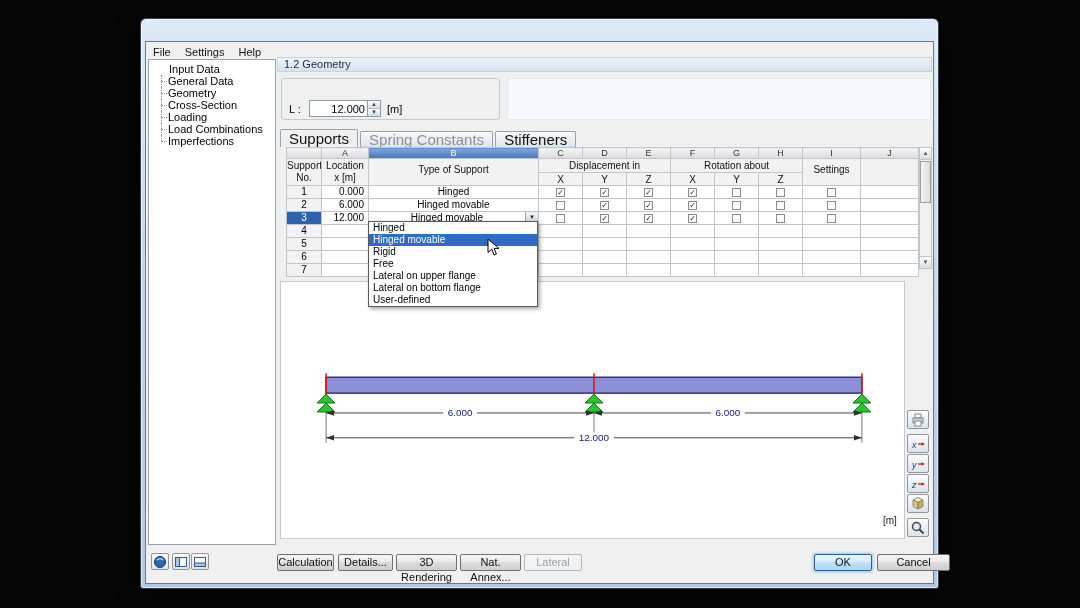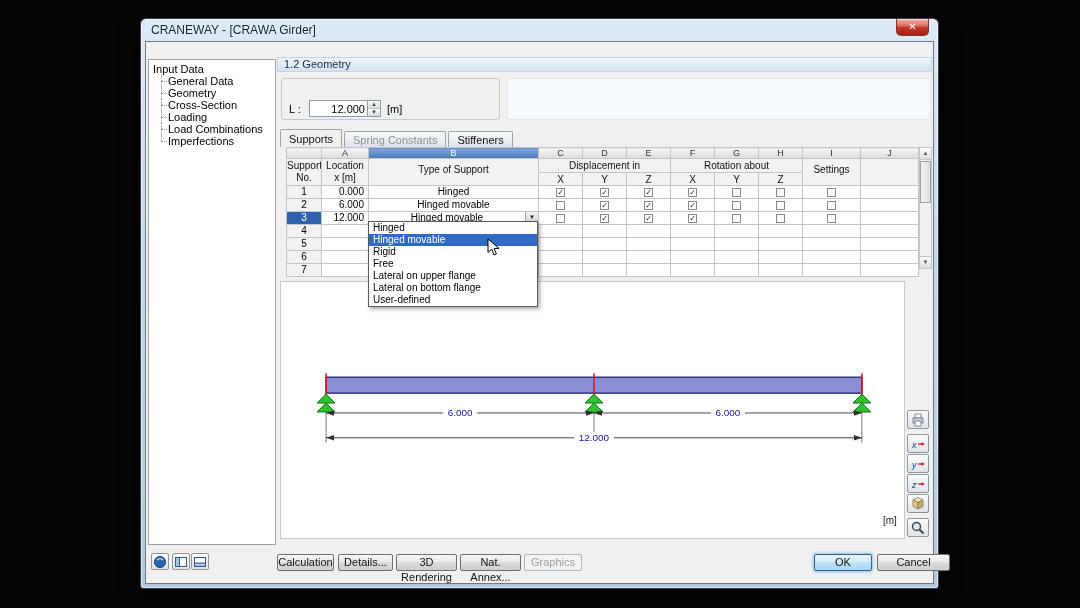--- a/index.html
+++ b/index.html
@@ -19,21 +19,21 @@
     background:linear-gradient(180deg,#efb3ab 0%,#d9695e 45%,#c23a2a 50%,#a51f10 100%);
     color:#fff; font-size:10px; text-align:center; line-height:15px;
     box-shadow:inset 0 1px 0 rgba(255,255,255,.5); cursor:default; }
 
   .shell { position:absolute; left:4px; right:4px; top:22px; bottom:4px; background:#f0f0f0; border:1px solid #6e7a86; }
 
   .menubar { position:absolute; left:0; top:0; right:0; height:15px; background:#f0f0f0; }
   .menu-item { display:inline-block; padding:1px 7px 0 7px; font-size:11px; color:#111; }
 
   .tree { position:absolute; left:2px; top:17px; width:128px; height:486px; background:#fff; border:1px solid #98a3ad; overflow:hidden; font-size:11px; padding-top:3px; }
-  .tree-row { display:flex; align-items:center; height:12px; white-space:nowrap; padding-left:4px; color:#000; }
+  .tree-row { display:flex; align-items:center; height:12px; white-space:nowrap; padding-left:20px; color:#000; }
   .tree-row.child { padding-left:8px; }
   .elbow { position:relative; width:11px; height:12px; display:inline-block; }
   .elbow::before { content:""; position:absolute; left:4px; top:0; bottom:0; border-left:1px dotted #9a9a9a; }
   .elbow.last::before { bottom:50%; }
   .elbow::after { content:""; position:absolute; left:4px; top:50%; width:6px; border-top:1px dotted #9a9a9a; }
 
   .section-header { position:absolute; left:131px; top:15px; width:655px; height:15px;
     background:linear-gradient(180deg,#eef4fb,#d6e2f1); border:1px solid #c6d2e0;
     font-size:11px; line-height:13px; padding-left:6px; color:#1b2a3a; }
 
@@ -43,21 +43,21 @@
   .field-label { width:20px; }
   .spinbox { position:relative; width:72px; height:17px; border:1px solid #8a9bab; background:#fff; margin-right:6px; }
   .spin-value { position:absolute; left:2px; top:1px; width:53px; height:13px; border:none; outline:none; text-align:right; font-size:11px; font-family:"Liberation Sans",sans-serif; background:transparent; }
   .spin-btns { position:absolute; right:0; top:0; bottom:0; width:13px; border-left:1px solid #8a9bab; display:flex; flex-direction:column; }
   .spin-up,.spin-down { flex:1; background:linear-gradient(#fefefe,#d5dce3); font-size:6px; line-height:7px; text-align:center; color:#445; overflow:hidden; }
   .spin-up { border-bottom:1px solid #b6bec6; }
 
   .info-panel { position:absolute; left:361px; top:36px; width:424px; height:42px; background:#f6f9fd; border:1px solid #e2e9f1; border-radius:2px; }
 
   .tabs { position:absolute; left:134px; top:86px; height:19px; display:flex; align-items:flex-end; }
-  .tab { font-size:11px; padding:1px 8px; border:1px solid #9aa4ac; border-bottom:none; border-radius:2px 2px 0 0;
+  .tab { font-size:15px; padding:1px 8px; border:1px solid #9aa4ac; border-bottom:none; border-radius:2px 2px 0 0;
     background:linear-gradient(#f8fafb,#dde3ea); margin-right:2px; height:16px; line-height:14px; color:#111; }
   .tab.active { background:#f0f0f0; height:18px; line-height:16px; position:relative; z-index:2; }
   .tab.disabled { color:#8b9197; }
 
   .grid-wrap { position:absolute; left:140px; top:105px; width:646px; height:123px; }
   table.grid { border-collapse:collapse; table-layout:fixed; width:632px; font-size:10px; }
   .grid th,.grid td { border:1px solid #c2c6ca; padding:0; overflow:hidden; white-space:nowrap; font-weight:normal; }
   .letters th { height:11px; background:linear-gradient(#f7f7f7,#dadada); font-size:9px; color:#333; text-align:center; }
   .letters th.selcol { background:linear-gradient(#7fa8dd,#4a76b4); color:#fff; }
   .hrow th { background:#f2f2f2; color:#111; text-align:center; vertical-align:middle; }
@@ -117,27 +117,24 @@
   .btn.disabled { color:#9aa0a5; border-color:#b3b8bc; background:#f2f3f4; }
   .btn.ok { border-color:#2c628b; background:linear-gradient(#eaf6fd 0%,#d7ecfa 45%,#bfe1f7 50%,#a9d7f5 100%);
     box-shadow:0 0 3px 1px rgba(125,184,232,.8); }
 </style>
 </head>
 <body>
 
 <div class="stage">
   <div class="window">
 
-    <div class="titlebar">
-      <span class="title">CRANEWAY - [CRAWA Girder]</span>
-      <div class="close-btn"><span>✕</span></div>
-    </div>
 
     <div class="shell">
 
+      <div class="menubar"><div class="menu-item">File</div><div class="menu-item">Settings</div><div class="menu-item">Help</div></div>
 
       <div class="tree">
           <div class="tree-row root">
             <span class="tree-label">Input Data</span>
           </div>
           <div class="tree-row child">
             <span class="elbow"></span>
             <span class="tree-label">General Data</span>
           </div>
           <div class="tree-row child">
@@ -512,21 +509,21 @@
           <rect x="1.5" y="2.5" width="11" height="9" fill="#ffffff" stroke="#35598c" stroke-width="1"></rect>
           <rect x="1.5" y="8" width="11" height="3.5" fill="#a9c3e2" stroke="#35598c" stroke-width="1"></rect>
         </svg>
       </div>
 
       <div id="footer-buttons">
           <div class="btn" style="left: 131px; width: 57px;">Calculation</div>
           <div class="btn" style="left: 192px; width: 55px;">Details...</div>
           <div class="btn" style="left: 250px; width: 61px;">3D Rendering</div>
           <div class="btn" style="left: 314px; width: 61px;">Nat. Annex...</div>
-          <div class="btn disabled" style="left: 378px; width: 58px;">Graphics</div>
+          <div class="btn disabled" style="left: 378px; width: 58px;">Lateral</div>
         </div>
 
       <div class="btn ok" style="left:668px;width:58px">OK</div>
       <div class="btn" style="left:731px;width:73px">Cancel</div>
 
     </div>
   </div>
 </div>
 
 </body></html>

